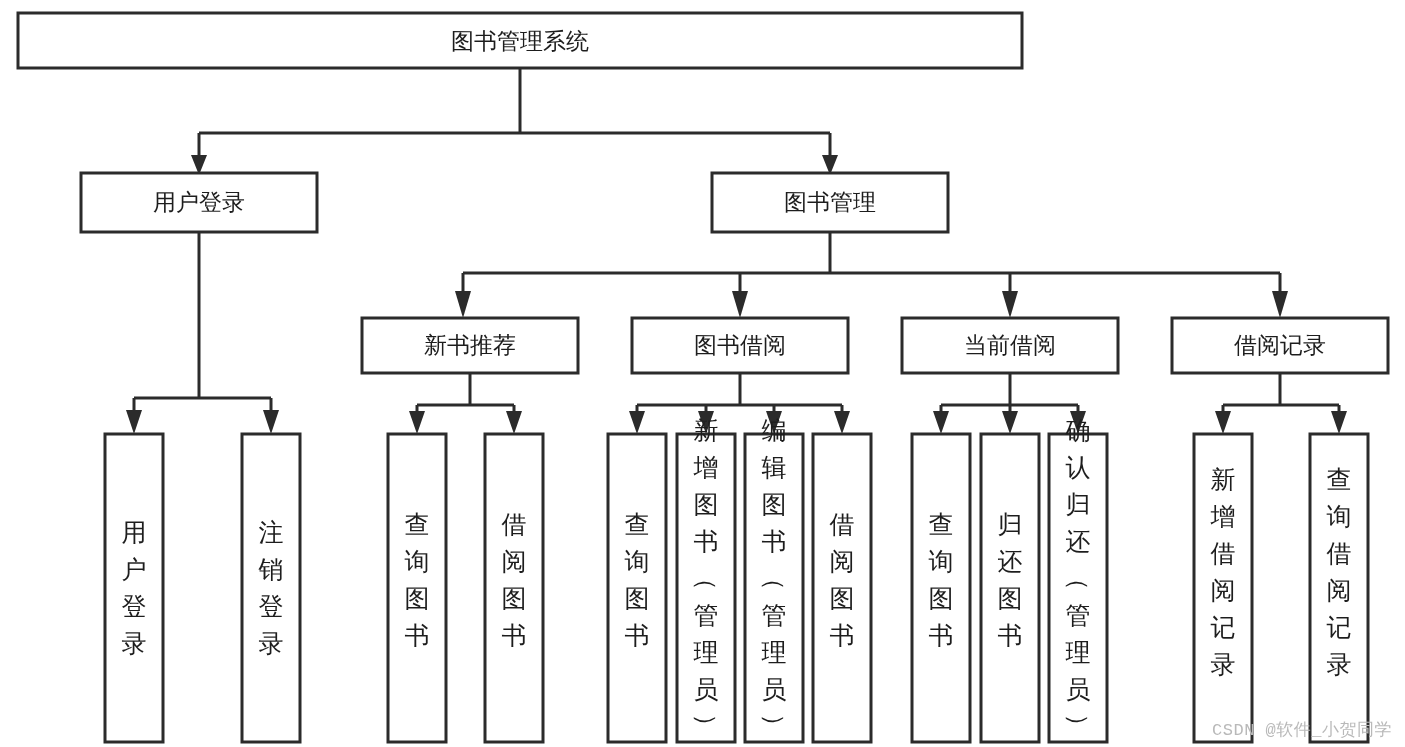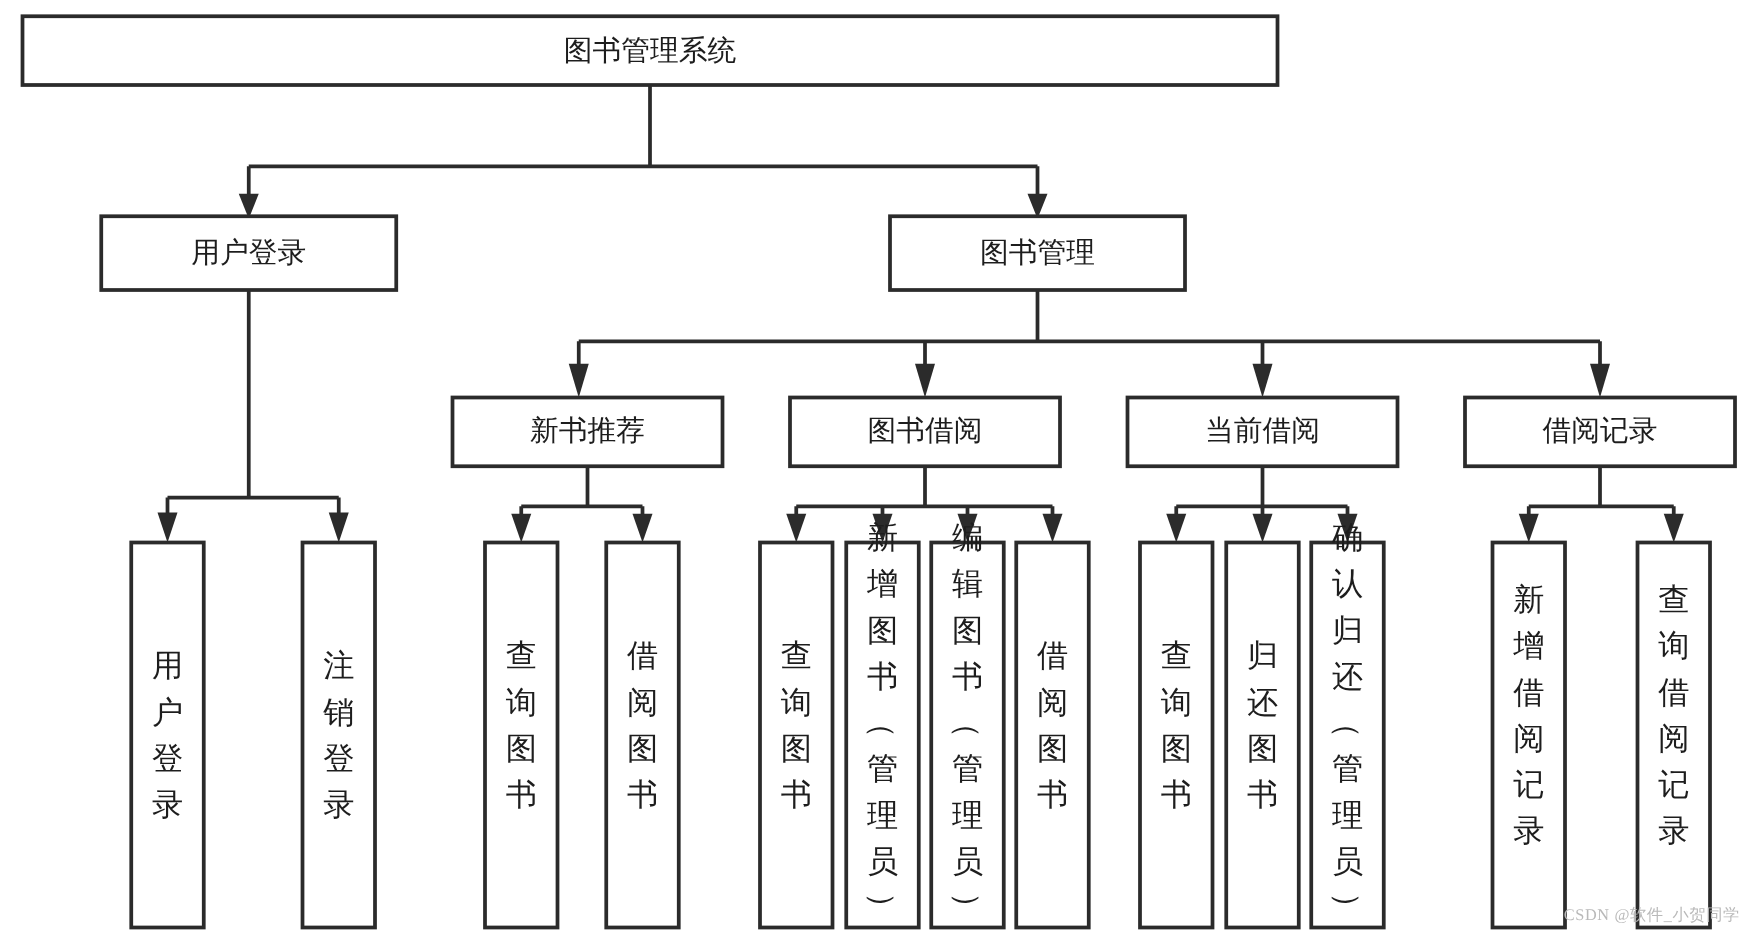--- a/index.html
+++ b/index.html
@@ -59,22 +59,22 @@
     font-family: "DejaVu Sans", "Liberation Sans", sans-serif;
     font-size: 25px;
     fill: #1d1d1d;
     text-anchor: middle;
     dominant-baseline: central;
   }
   .watermark {
     position: absolute;
     right: 8px;
     bottom: 6px;
-    font-family: Liberation Serif, serif;
-    font-size: 13px;
+    font-family: Liberation Mono, monospace;
+    font-size: 17px;
     color: #b9b9b9;
     letter-spacing: 0.5px;
     white-space: nowrap;
     user-select: none;
   }
 </style>
 </head>
 <body>
 
 <div id="diagram-root">

